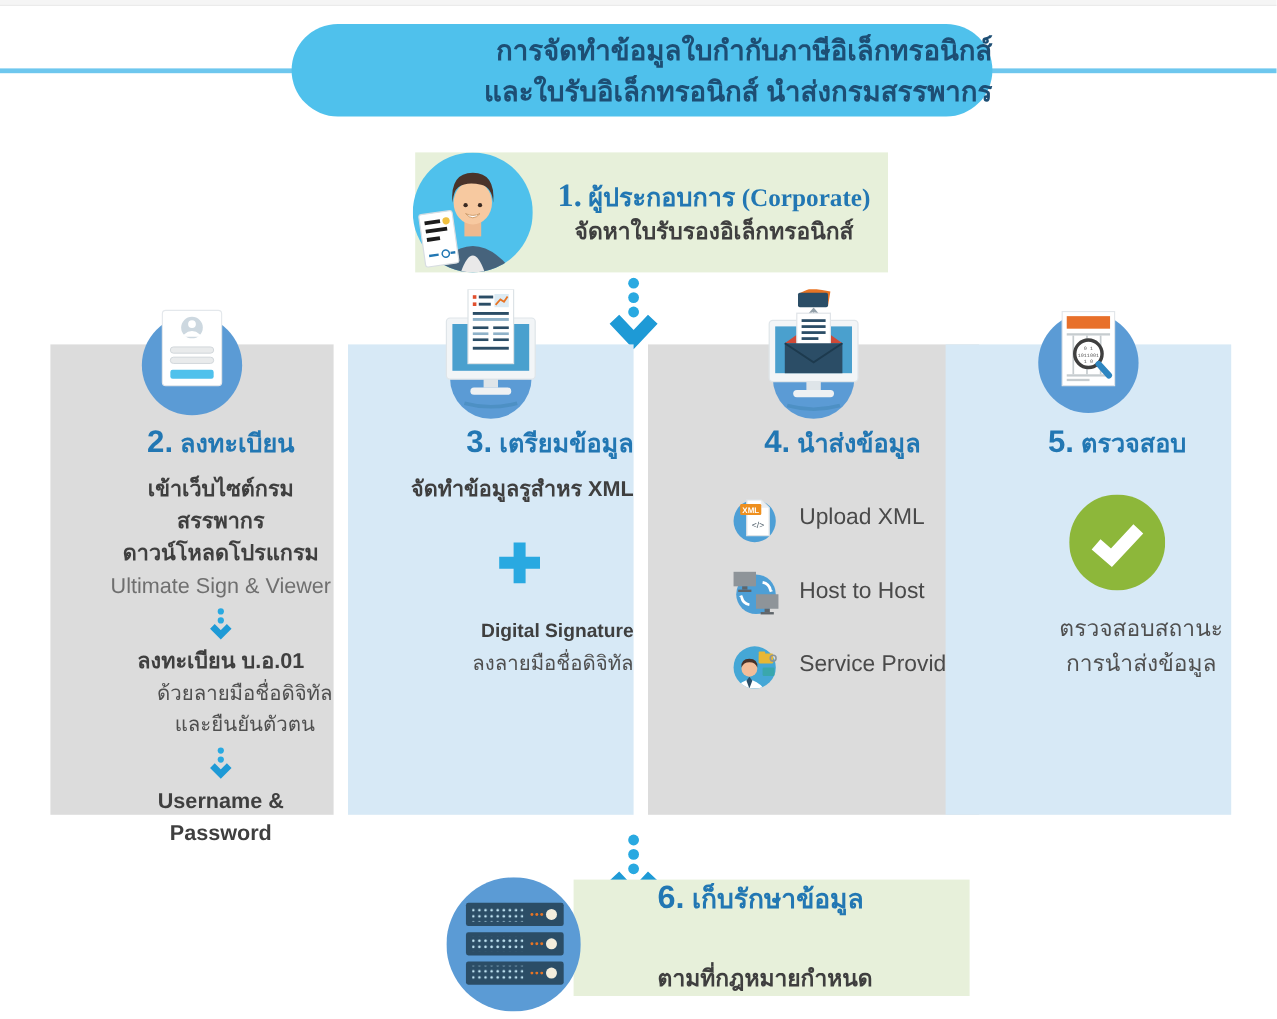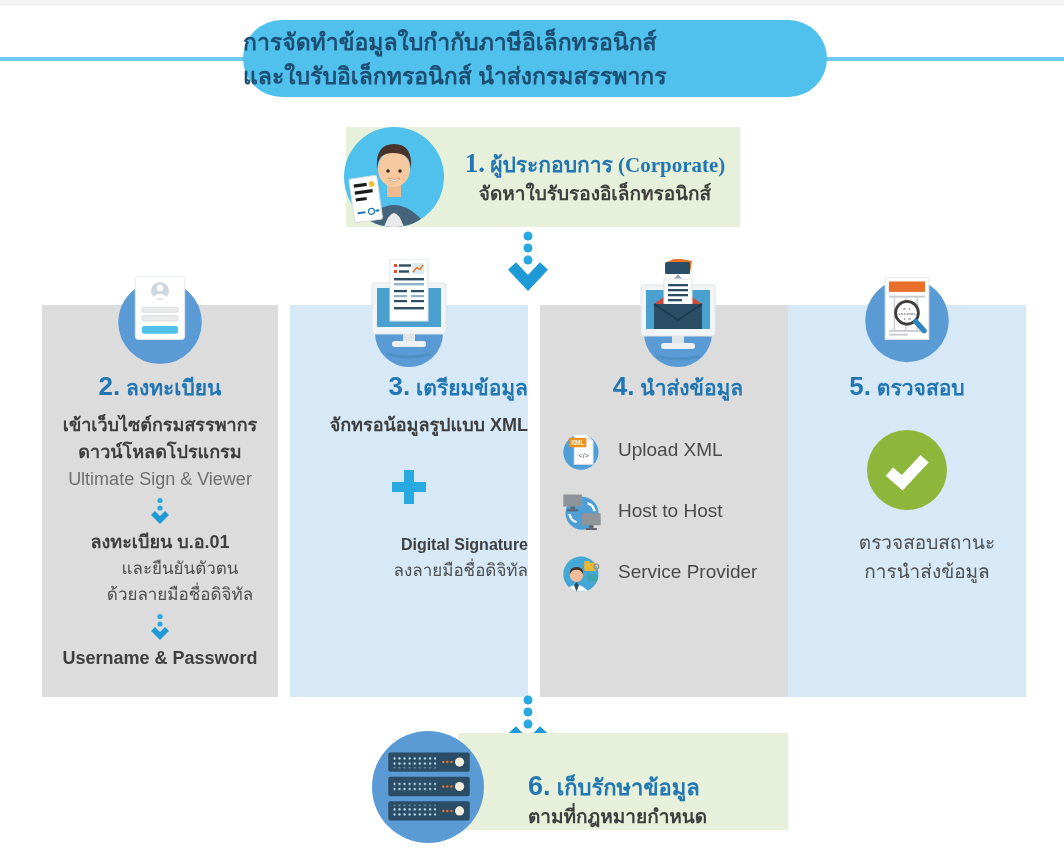--- a/index.html
+++ b/index.html
@@ -7,37 +7,37 @@
   .canvas {
     position:relative; width:1064px; height:849px; background:#ffffff;
     overflow:hidden; font-family:"Liberation Sans","DejaVu Sans",sans-serif;
   }
   .top-edge { position:absolute; top:0; left:0; width:100%; height:5px;
     background:#f5f5f5; border-bottom:1px solid #ebebeb; }
   .banner-line { position:absolute; top:57px; left:0; width:100%; height:4px; background:#6ec7ee; }
   .banner {
     position:absolute; left:243px; top:20px; width:584px; height:77px;
     background:#4fc1ec; border-radius:40px;
-    display:flex; flex-direction:column; justify-content:center; align-items:flex-start;
+    display:flex; flex-direction:column; justify-content:center; align-items:flex-end;
     color:#1d4e74; font-weight:bold; font-size:23px; line-height:34px; text-align:center;
   }
   
   .step1 { position:absolute; left:346px; top:127px; width:394px; height:100px; background:#e7f0da;font-family:Liberation Serif, serif; }
   .step1 .avatar { position:absolute; left:-2px; top:0px; width:100px; height:100px; }
   .step1 .txt { position:absolute; left:108px; top:0; width:282px; height:100%;
     display:flex; flex-direction:column; justify-content:center; text-align:center; }
   .h-blue { color:#2277b3; font-weight:bold; font-size:21px; line-height:30px; }
   .h-blue .num { font-size:27px; }
   .sub-dark { color:#3f3f3f; font-weight:bold; font-size:19px; line-height:27px; }
   
   .big-arrow { position:absolute; width:44px; height:62px; }
   .arrow1 { left:506px; top:231px; }
   .arrow2 { left:506px; top:695px; }
   
-  .col { position:absolute; top:305px; height:392px; text-align:center; }
+  .col { position:absolute; top:287px; height:392px; text-align:center;padding-left:48px; }
   .col-gray { background:#dcdcdc; }
   .col-blue { background:#d7e9f6; }
   .col2 { left:42px;  width:236px; }
   .col3 { left:290px; width:238px;text-align:right; }
   .col4 { left:540px; width:276px; }
   .col5 { left:788px; width:238px; }
   .col .icon-wrap { position:absolute; left:50%; transform:translateX(-50%); }
   .iw-sm { top:-34px; width:95px; height:95px; }
   .iw-lg { top:-46px; width:110px; height:110px; }
   .col .heading { margin-top:66px; color:#2277b3; font-weight:bold; font-size:21px; }
@@ -47,22 +47,22 @@
   .t-lat  { font-size:18px; color:#6f6f6f; line-height:26px; }
   .mini-arrow { display:block; margin:5px auto 4px; width:22px; height:28px; }
   .plus { display:block; margin:30px auto 26px; width:36px; height:36px; }
   .srow { display:flex; align-items:center; gap:14px; margin:17px 0 17px 20px; text-align:left; }
   .srow .sicon { width:44px; height:44px; flex:0 0 44px; }
   .srow .slabel { font-size:19px; color:#4a4a4a; }
   .check { display:block; margin:26px auto 18px; width:80px; height:80px; }
   .mt8 { margin-top:8px; }
   
   .step6-circle { position:absolute; left:372px; top:731px; width:112px; height:112px; }
-  .step6 { position:absolute; left:458px; top:733px; width:330px; height:97px; background:#e7f0da;
-    display:flex; flex-direction:column; justify-content:flex-end; padding-left:70px; }
+  .step6 { position:absolute; left:478px; top:733px; width:330px; height:97px; background:#e7f0da;
+    display:flex; flex-direction:column; justify-content:space-between; padding-left:70px; }
   .step6 .h-blue { font-size:22px; }
 </style>
 </head>
 <body>
 
 <div class="canvas">
 
   <div class="top-edge"></div>
   <div class="banner-line"></div>
 
@@ -127,22 +127,22 @@
     <div class="heading"><span class="num">2.</span><span> ลงทะเบียน</span></div>
     <div class="t-bold mt8">เข้าเว็บไซต์กรมสรรพากร</div>
     <div class="t-bold">ดาวน์โหลดโปรแกรม</div>
     <div class="t-lat">Ultimate Sign &amp; Viewer</div>
     <svg class="mini-arrow" viewBox="0 0 22 28">
       <circle cx="11" cy="3.5" r="2.6" fill="#29a9e1"></circle>
       <circle cx="11" cy="11" r="2.6" fill="#29a9e1"></circle>
       <path d="M4,16 L11,23 L18,16" stroke="#1e9ad6" stroke-width="5.5" fill="none"></path>
     </svg>
     <div class="t-bold">ลงทะเบียน บ.อ.01</div>
+    <div class="t-reg">ด้วยลายมือชื่อดิจิทัล</div>
     <div class="t-reg">และยืนยันตัวตน</div>
-    <div class="t-reg">ด้วยลายมือชื่อดิจิทัล</div>
     <svg class="mini-arrow" viewBox="0 0 22 28">
       <circle cx="11" cy="3.5" r="2.6" fill="#29a9e1"></circle>
       <circle cx="11" cy="11" r="2.6" fill="#29a9e1"></circle>
       <path d="M4,16 L11,23 L18,16" stroke="#1e9ad6" stroke-width="5.5" fill="none"></path>
     </svg>
     <div class="t-bold">Username &amp; Password</div>
   </div>
 
   <div class="col col-blue col3">
     <svg class="icon-wrap iw-lg" viewBox="0 0 110 110">
@@ -163,21 +163,21 @@
       <rect x="40" y="36" width="13" height="2.2" fill="#8fb2c9"></rect>
         <rect x="57" y="36" width="13" height="2.2" fill="#8fb2c9"></rect>
       <rect x="40" y="41" width="13" height="2.2" fill="#2b4d66"></rect>
         <rect x="57" y="41" width="13" height="2.2" fill="#2b4d66"></rect>
       <rect x="40" y="48" width="30" height="2.4" fill="#2b4d66"></rect>
       <rect x="49" y="75" width="12" height="7" fill="#dfe5e9"></rect>
       <rect x="38" y="82" width="34" height="6" rx="3" fill="#eef1f3"></rect>
       <path d="M33,95 Q55,101 77,95" stroke="#4d90c4" stroke-width="3" fill="none"></path>
     </svg>
     <div class="heading"><span class="num">3.</span><span> เตรียมข้อมูล</span></div>
-    <div class="t-bold mt8">จักทรอน้อมูลรูปแบบ XML</div>
+    <div class="t-bold mt8">จัดทำข้อมูลรูสำหร XML</div>
     <svg class="plus" viewBox="0 0 36 36">
       <path d="M13,1 h10 v12 h12 v10 h-12 v12 h-10 v-12 h-12 v-10 h12 z" fill="#29a9e1"></path>
     </svg>
     <div class="t-bold" style="font-size:16px">Digital Signature</div>
     <div class="t-reg">ลงลายมือชื่อดิจิทัล</div>
   </div>
 
   <div class="col col-gray col4">
     <svg class="icon-wrap iw-lg" viewBox="0 0 110 110">
       <circle cx="55" cy="74" r="34" fill="#5b9bd5"></circle>

